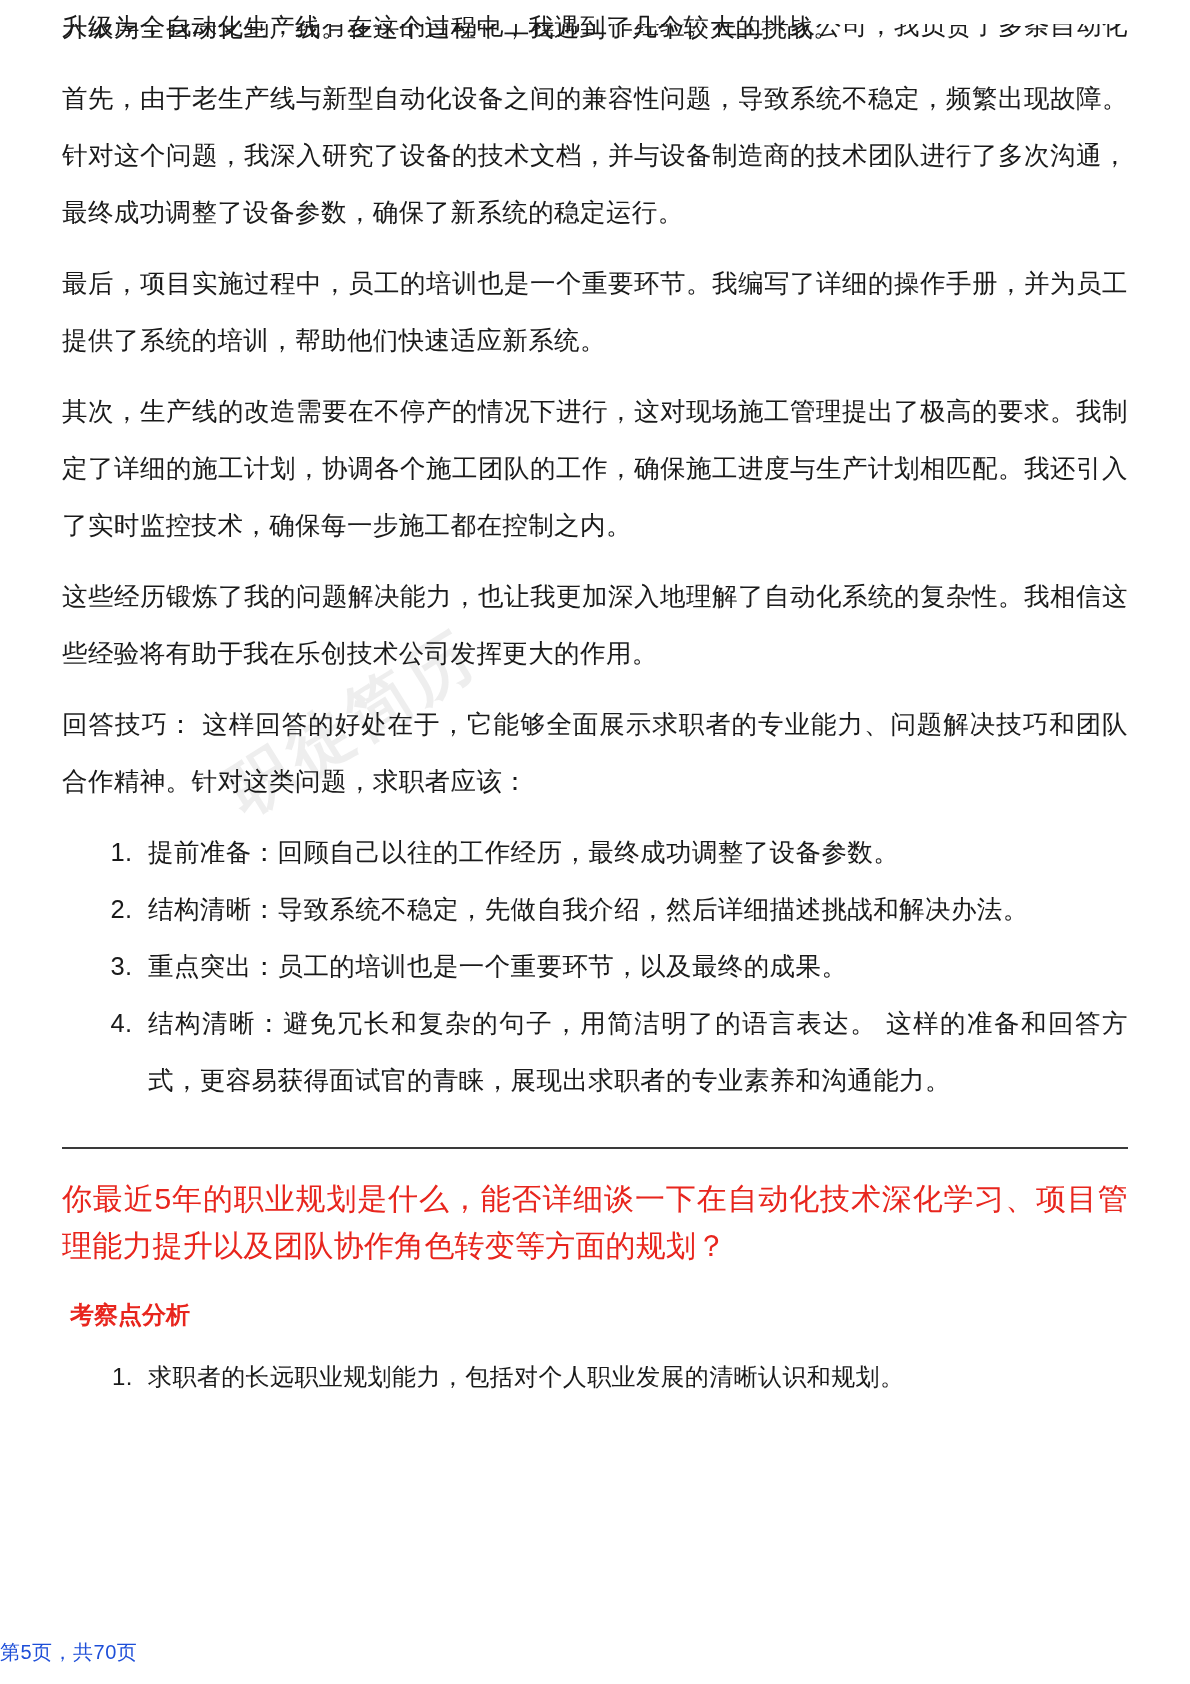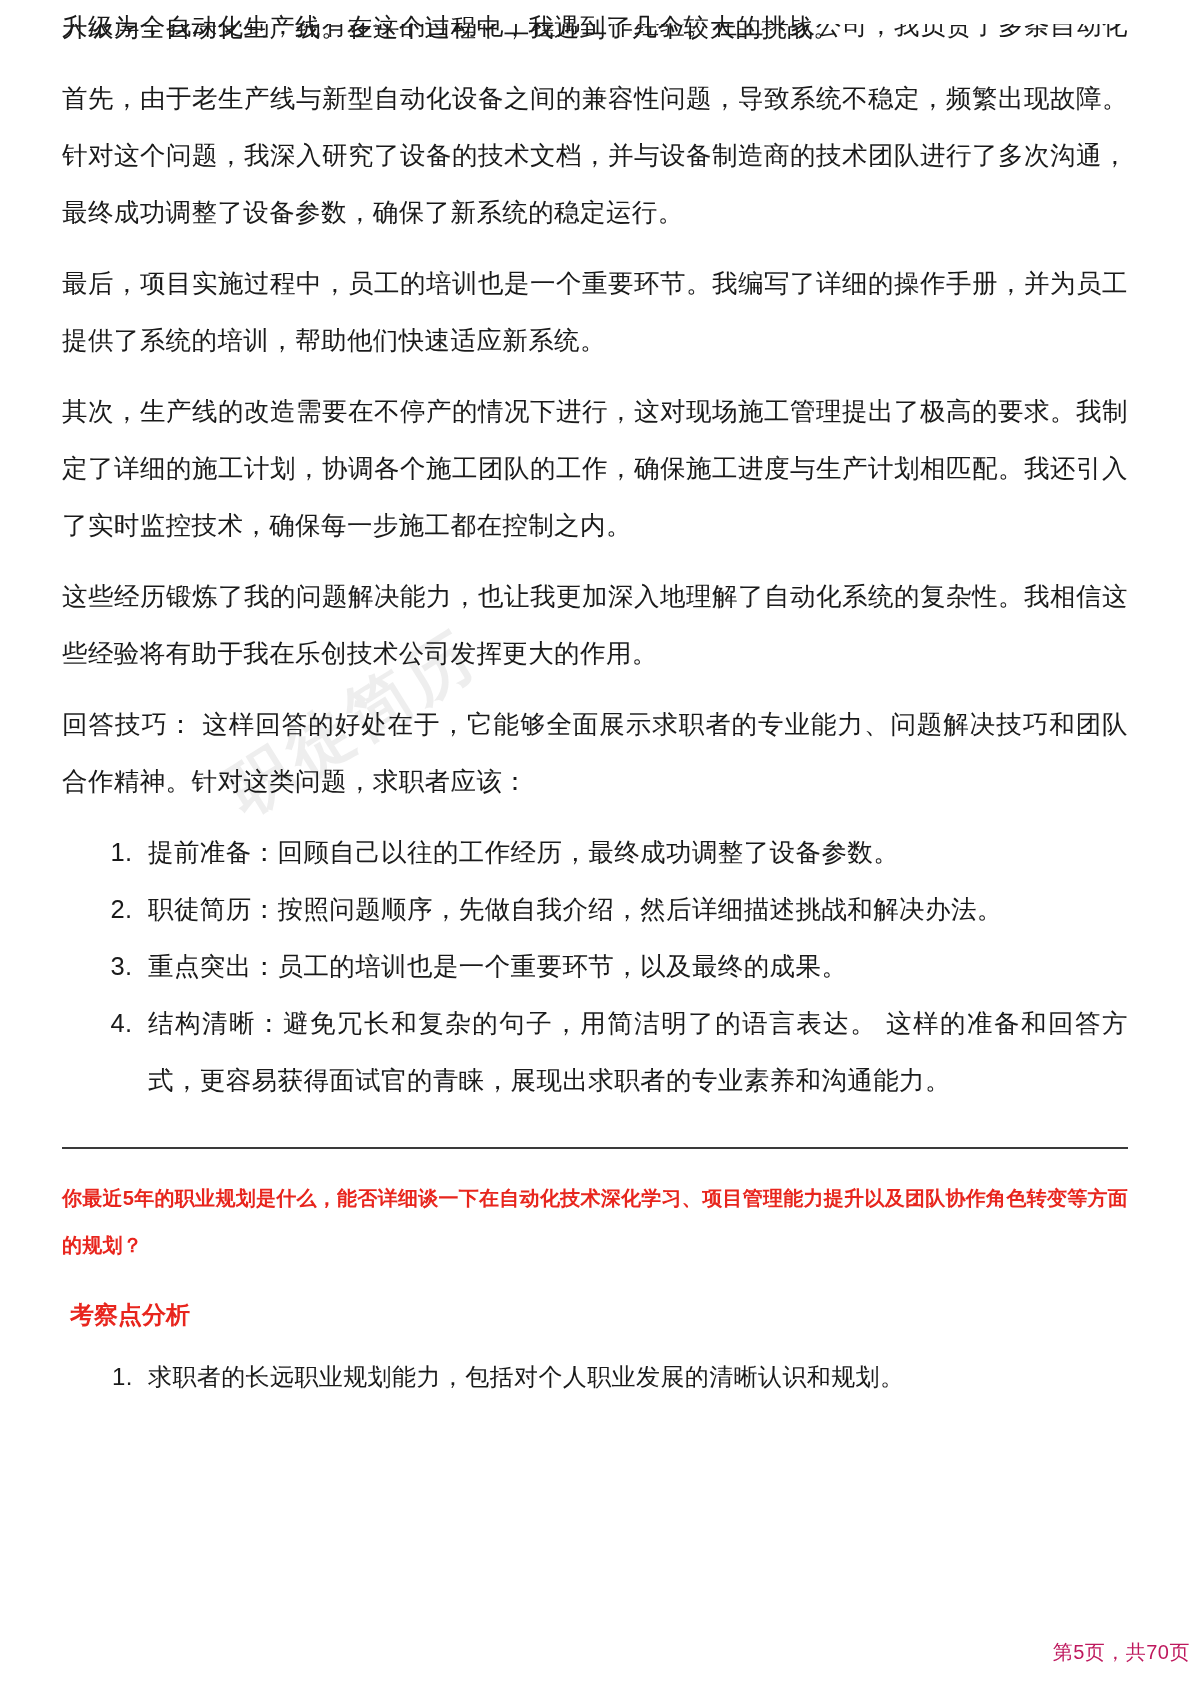--- a/index.html
+++ b/index.html
@@ -59,22 +59,22 @@
     text-align: justify;
     letter-spacing: 0.4px;
   }
   hr.divider {
     border: none;
     border-top: 2px solid #3a3a3a;
     margin: 38px 0 26px 0;
   }
   .q-title {
     color: #e8251d;
-    font-weight: bold;
-    font-size: 20px;
+    font-weight: normal;
+    font-size: 30px;
     line-height: 47px;
     margin: 0 0 26px 0;
     text-align: justify;
     letter-spacing: 0.2px;
   }
   .section-head {
     color: #e8251d;
     font-weight: bold;
     font-size: 24px;
     line-height: 40px;
@@ -89,23 +89,23 @@
   }
   ol.points li {
     padding-left: 8px;
     letter-spacing: 0.4px;
   }
   .footer {
     position: absolute;
     left: 0;
     right: 0;
     bottom: 18px;
-    text-align: right;
+    text-align: left;
     font-size: 20px;
-    color: #be185d;
+    color: #1d4ed8;
     letter-spacing: 0.5px;
   }
   .watermark {
     position: absolute;
     left: 0;
     top: 0;
     width: 1190px;
     height: 1684px;
     z-index: 1;
     pointer-events: none;
@@ -140,21 +140,21 @@
     <p class="para" style="margin-top:-112px">多条自动化生产线的实施和优化。其中，最具挑战性的项目是当我们需要将一条老旧的生产线升级为全自动化生产线。在这个过程中，我遇到了几个较大的挑战。</p>
 
     <p class="para">首先，由于老生产线与新型自动化设备之间的兼容性问题，导致系统不稳定，频繁出现故障。针对这个问题，我深入研究了设备的技术文档，并与设备制造商的技术团队进行了多次沟通，最终成功调整了设备参数，确保了新系统的稳定运行。</p>
     <p class="para">最后，项目实施过程中，员工的培训也是一个重要环节。我编写了详细的操作手册，并为员工提供了系统的培训，帮助他们快速适应新系统。</p>
     <p class="para">其次，生产线的改造需要在不停产的情况下进行，这对现场施工管理提出了极高的要求。我制定了详细的施工计划，协调各个施工团队的工作，确保施工进度与生产计划相匹配。我还引入了实时监控技术，确保每一步施工都在控制之内。</p>
     <p class="para">这些经历锻炼了我的问题解决能力，也让我更加深入地理解了自动化系统的复杂性。我相信这些经验将有助于我在乐创技术公司发挥更大的作用。</p>
     <p class="para">回答技巧： 这样回答的好处在于，它能够全面展示求职者的专业能力、问题解决技巧和团队合作精神。针对这类问题，求职者应该：</p>
 
     <ol class="tips">
       <li>提前准备：回顾自己以往的工作经历，最终成功调整了设备参数。</li>
-      <li>职徒简历：按照问题顺序，先做自我介绍，然后详细描述挑战和解决办法。</li>
+      <li>结构清晰：导致系统不稳定，先做自我介绍，然后详细描述挑战和解决办法。</li>
       <li>重点突出：员工的培训也是一个重要环节，以及最终的成果。</li>
       <li>结构清晰：避免冗长和复杂的句子，用简洁明了的语言表达。 这样的准备和回答方式，更容易获得面试官的青睐，展现出求职者的专业素养和沟通能力。</li>
     </ol>
 
     <hr class="divider">
 
     <div class="q-title">你最近5年的职业规划是什么，能否详细谈一下在自动化技术深化学习、项目管理能力提升以及团队协作角色转变等方面的规划？</div>
 
     <div class="section-head">考察点分析</div>
 

